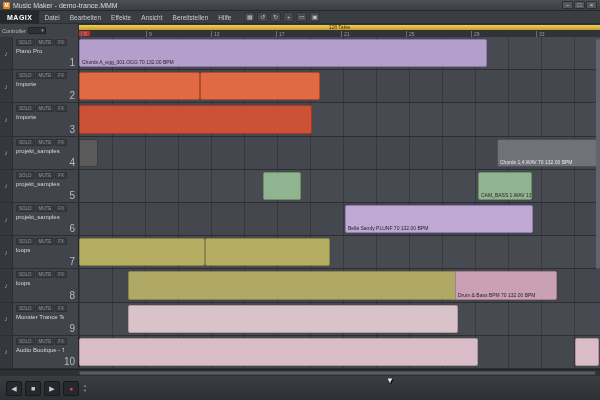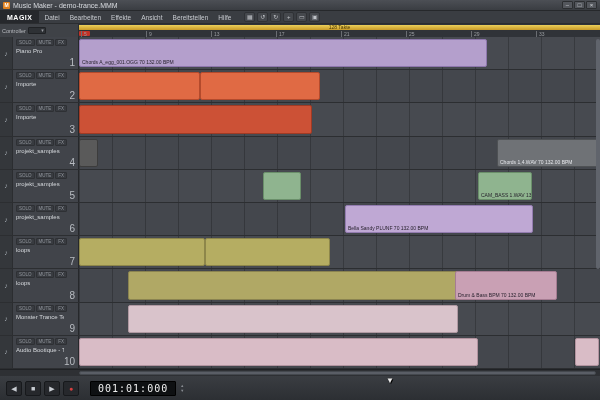--- a/index.html
+++ b/index.html
@@ -302,20 +302,19 @@
 
 <div class="hscroll">
     <div class="hthumb"></div>
   </div>
 
 <div class="transport">
   <div class="t-btn">◀</div>
   <div class="t-btn">■</div>
   <div class="t-btn">▶</div>
   <div class="t-btn rec">●</div>
-  <div class="time-display">001:01:000</div>
   <div class="spinners">
     <span class="spin">▲</span>
     <span class="spin">▼</span>
   </div>
 </div>
 
 <div class="mouse-cursor">▼</div>
 
 </body></html>

